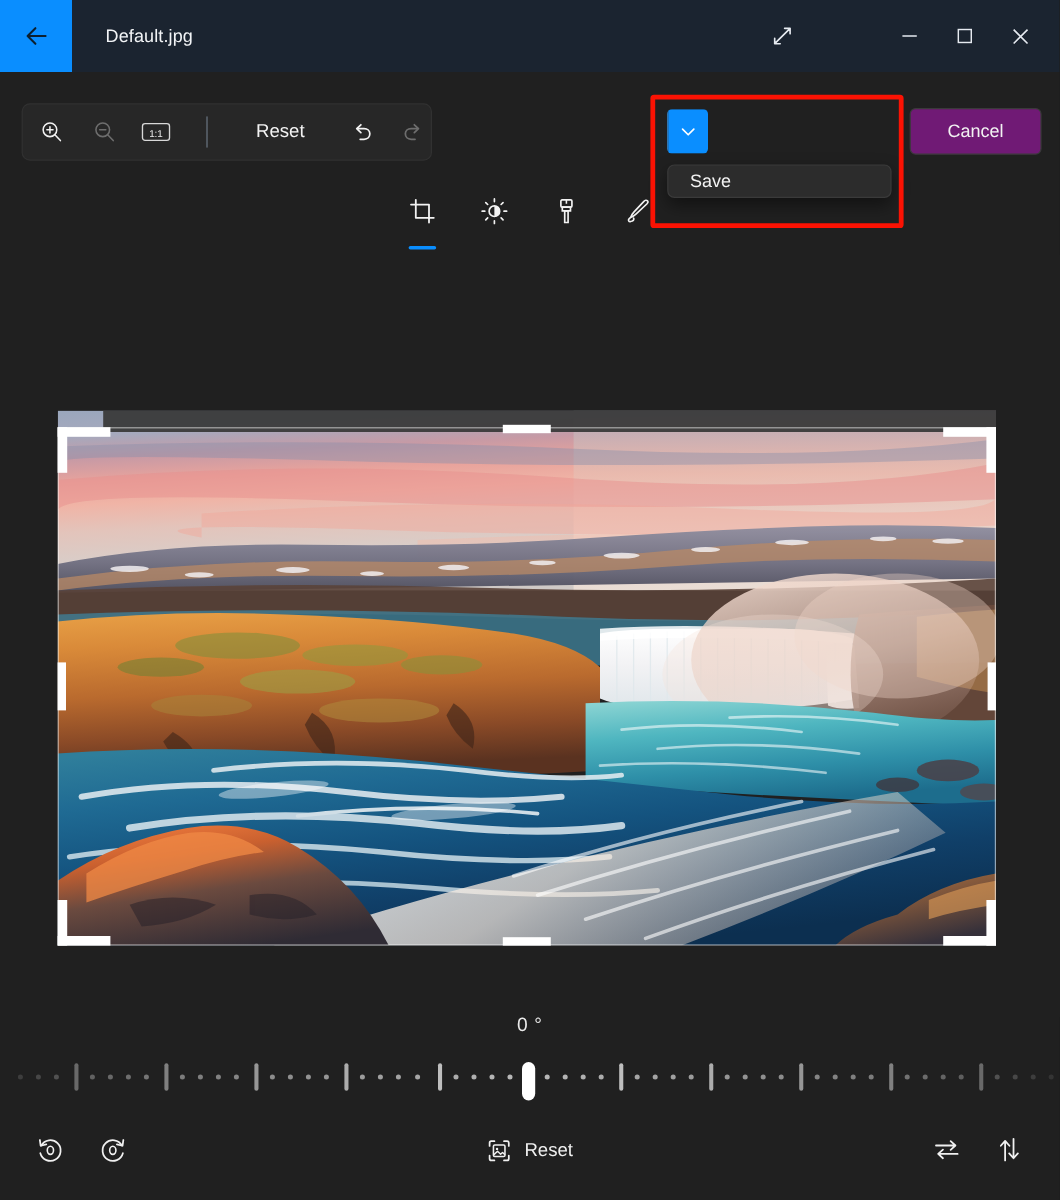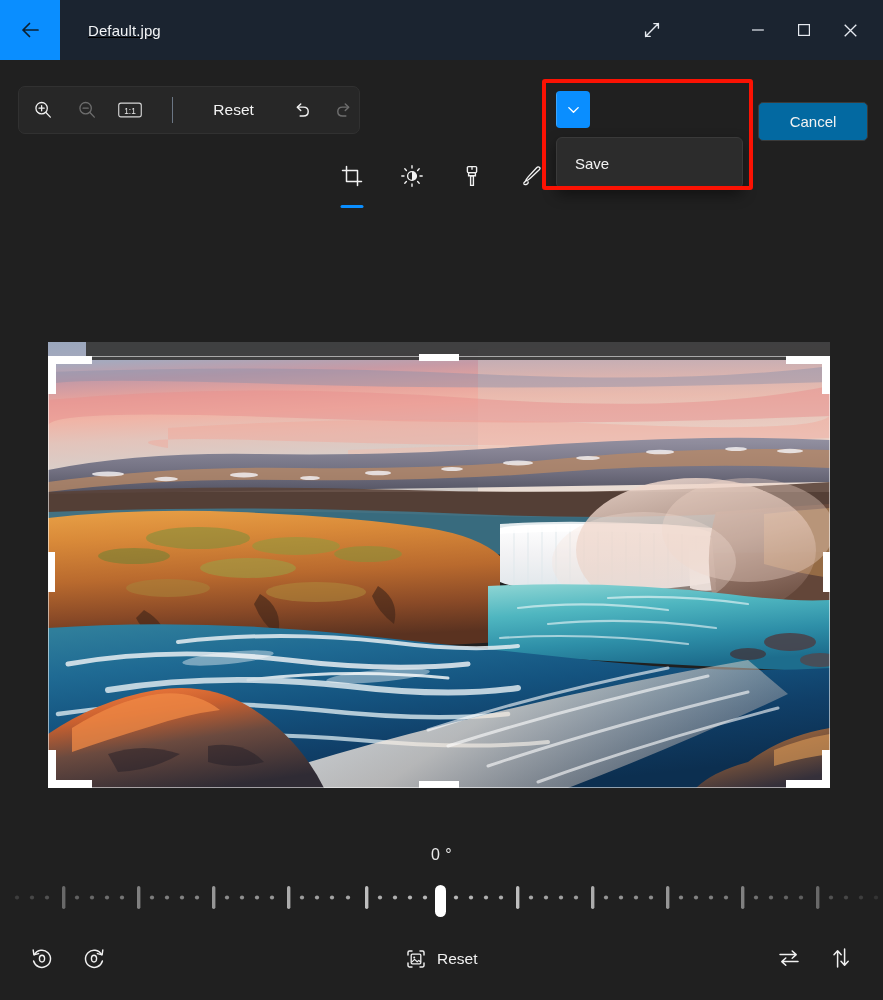--- a/index.html
+++ b/index.html
@@ -8,21 +8,21 @@
     background: #202020;
     font-family: "Liberation Sans", sans-serif;
     overflow: hidden;
   }
   .app { position: relative; width: 883px; height: 1000px; background: #202020; }
 
   
   .titlebar {
     position: absolute; top: 0; left: 0; width: 883px; height: 60px;
     background: #1b2430;
-    display: flex; align-items: center; text-decoration: underline;
+    display: flex; align-items: center;
   }
   .back-btn {
     width: 60px; height: 60px; background: #0a8eff;
     display: flex; align-items: center; justify-content: center;
     cursor: pointer; flex: 0 0 auto;
   }
   .back-btn svg { display: block; }
   .win-title {
     margin-left: 28px; color: #f2f4f6; font-size: 15px;
     letter-spacing: .1px; white-space: nowrap;
@@ -72,34 +72,34 @@
     background: #0a8eff; color: #fff; font-size: 14.5px;
     padding: 0 16px; display: flex; align-items: center; cursor: pointer;
     white-space: nowrap;
   }
   .save-sep { width: 1px; background: #3ba6ff; }
   .save-chev {
     background: #0a8eff; width: 33px; display: flex; align-items: center;
     justify-content: center; cursor: pointer;
   }
   .save-menu {
-    position: absolute; left: 556px; top: 137px; width: 187px; height: 52px;
+    position: absolute; left: 556px; top: 137px; width: 187px; height: 28px;
     background: #2c2c2c; border: 1px solid #3a3a3a; border-radius: 6px;
     display: flex; align-items: center; z-index: 35;
     box-shadow: 0 6px 14px rgba(0,0,0,.45);
   }
   .save-menu-item {
     color: #f2f2f2; font-size: 15px; padding-left: 18px; cursor: pointer;
     width: 100%; height: 100%; display: flex; align-items: center;
   }
   .cancel-btn {
     position: absolute; left: 758px; top: 90px; width: 110px; height: 39px;
-    background: #0369a1; border: 1px solid #3a3a3a; border-radius: 5px;
+    background: #701a75; border: 1px solid #3a3a3a; border-radius: 5px;
     color: #f2f2f2; font-size: 15px; display: flex; align-items: center;
-    justify-content: center; cursor: pointer; margin-top: 12px;
+    justify-content: center; cursor: pointer;
   }
 
   
   .tabs {
     position: absolute; top: 160px; left: 0; width: 883px;
     display: flex; justify-content: center; gap: 26px;
   }
   .tab {
     width: 34px; height: 40px; display: flex; flex-direction: column;
     align-items: center; justify-content: flex-start; cursor: pointer;

